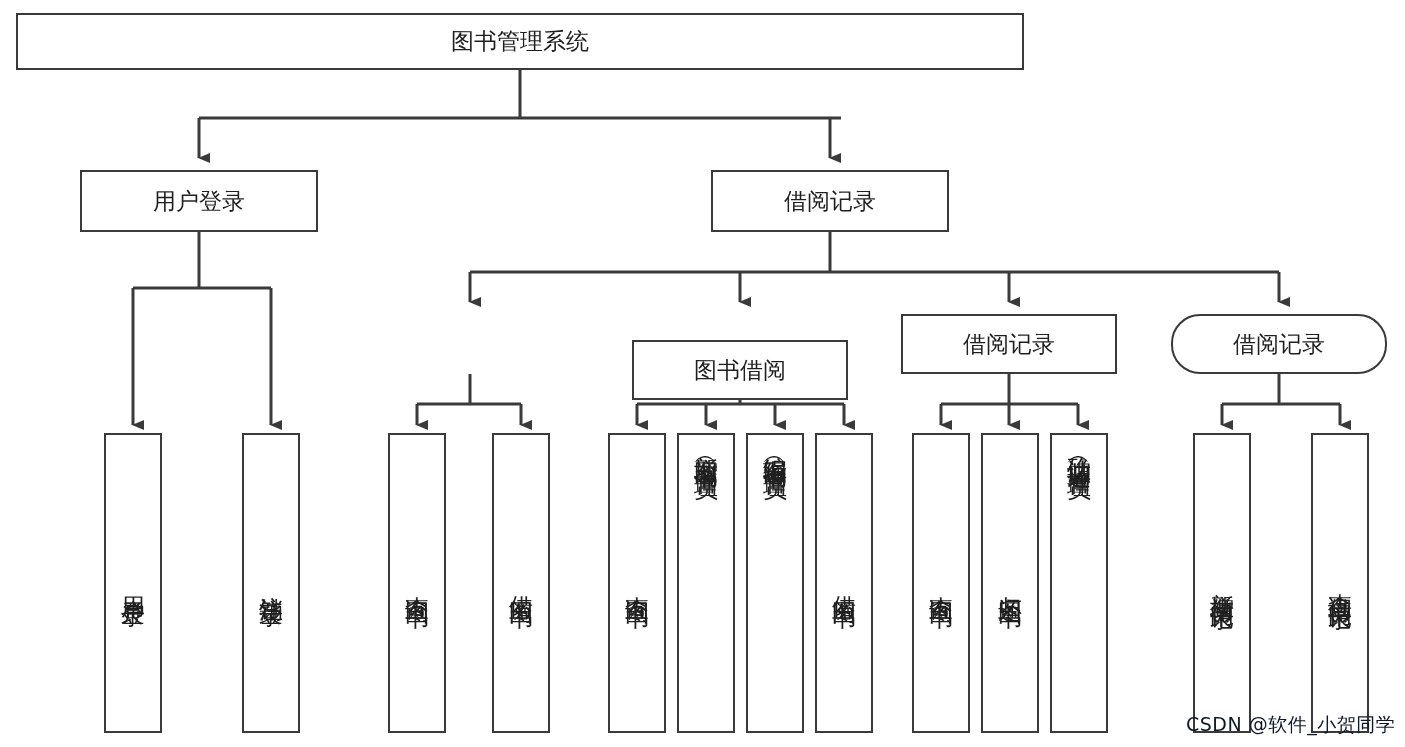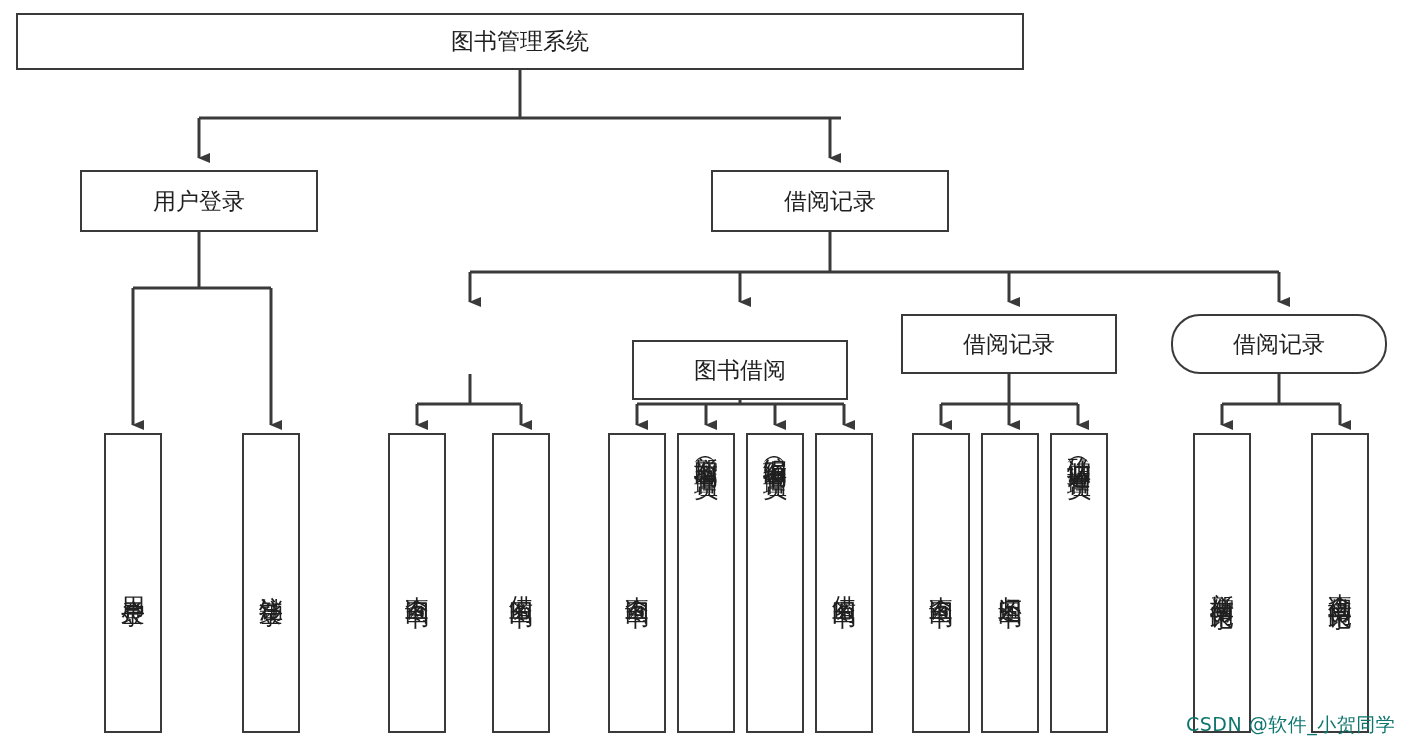--- a/index.html
+++ b/index.html
@@ -69,21 +69,21 @@
     align-items: flex-start;
   }
   .node-vertical.top-v .label {
     margin-top: 2px;
   }
   #watermark {
     position: absolute;
     left: 1186px;
     top: 712px;
     font-size: 19px;
-    color: #0f766e;
+    color: #0f172a;
     letter-spacing: 0.5px;
     white-space: nowrap;
     font-family: "DejaVu Sans", "Liberation Sans", sans-serif;
   }
 </style>
 </head>
 <body>
 
 <div id="diagram-root">
 

